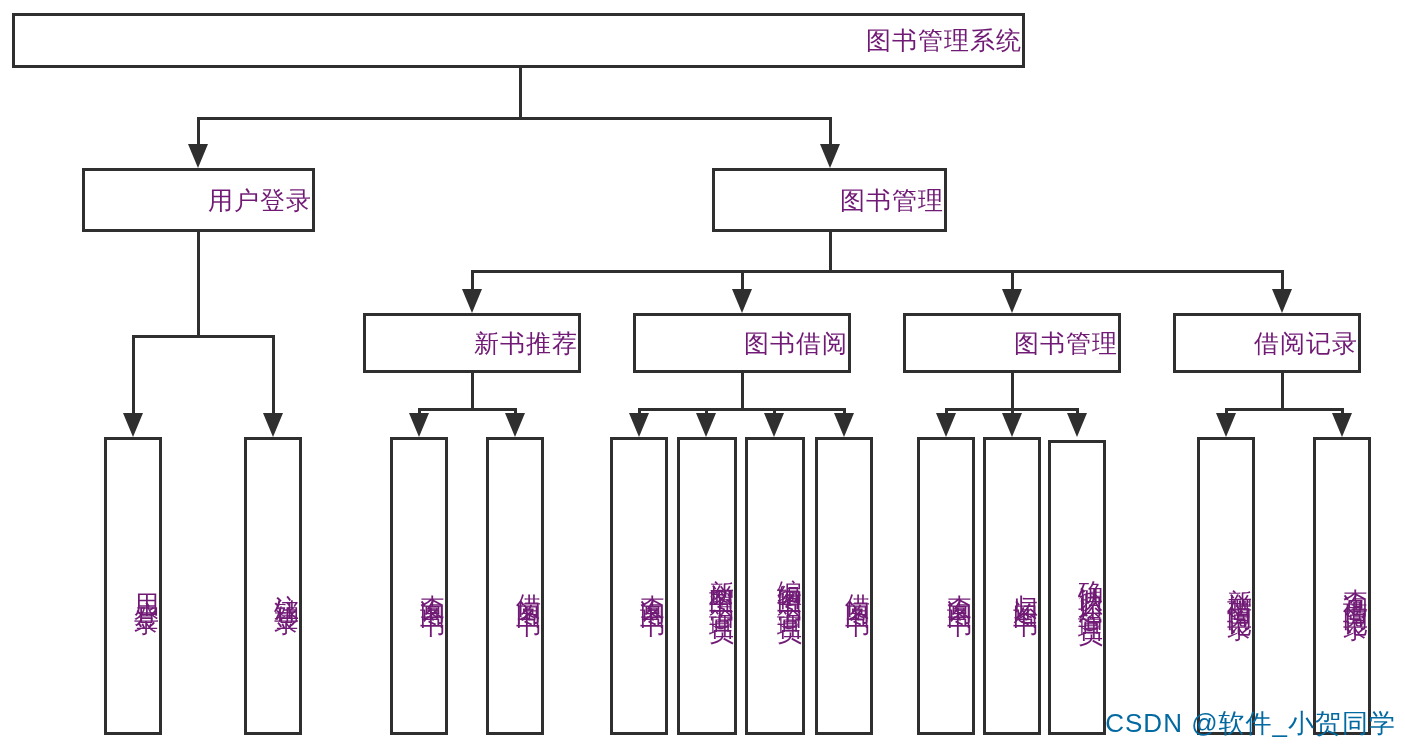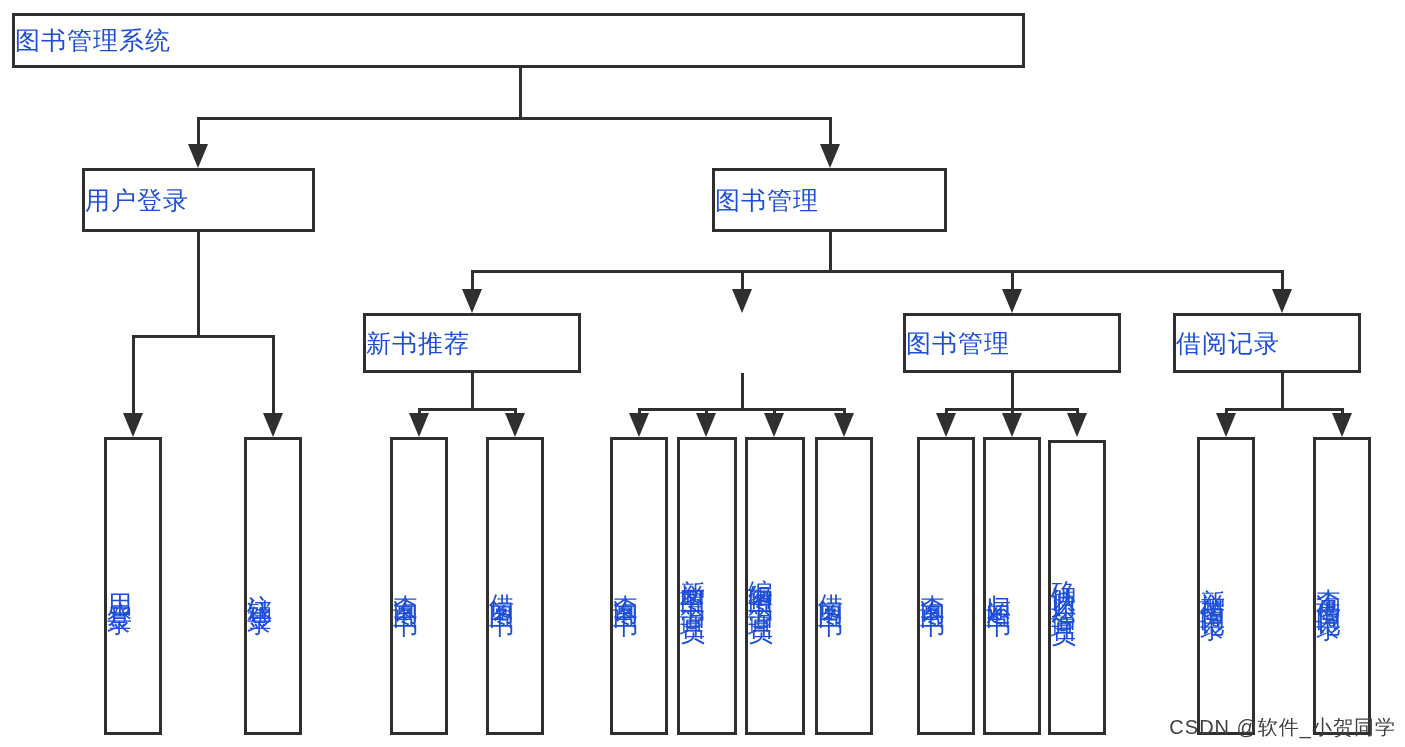--- a/index.html
+++ b/index.html
@@ -10,46 +10,47 @@
     font-family:"Liberation Sans","DejaVu Sans",sans-serif;
     color:#333333;
     overflow:hidden;
   }
   
   .box{
     position:absolute;
     box-sizing:border-box;
     border:3px solid #2f2f2f;
     background:#ffffff;
-    display:flex;align-items:center;justify-content:flex-start;
+    display:flex;align-items:center;justify-content:flex-end;
     font-size:25px;letter-spacing:1px;
-    color:#1d4ed8;
+    color:#701a75;
+    padding-left:44px;
   }
   .vbox .vtext{
     writing-mode:vertical-rl;
     text-orientation:mixed;
     letter-spacing:6px;
     line-height:1;
     font-size:25px;
   }
   
   .v{position:absolute;width:3px;background:#2f2f2f;}
   .h{position:absolute;height:3px;background:#2f2f2f;}
   .arrow{
     position:absolute;width:0;height:0;
     border-left:10px solid transparent;
     border-right:10px solid transparent;
     border-top:24px solid #2f2f2f;
   }
   .watermark{
     position:absolute;
     right:9px;bottom:6px;
-    font-size:20px;
+    font-size:26px;
     letter-spacing:1px;
-    color:#404040;
+    color:#0369a1;
     white-space:nowrap;
   }
 </style>
 </head>
 <body>
 
 <div class="stage">
 
   <div class="v" style="left:519px;top:68px;height:52px"></div>
   <div class="h" style="left:197px;top:117px;width:634px"></div>
@@ -118,20 +119,23 @@
   <div class="box" style="left:82px;top:168px;width:233px;height:64px">
     <span>用户登录</span>
   </div>
   <div class="box" style="left:363px;top:313px;width:218px;height:60px">
     <span>新书推荐</span>
   </div>
 
   <div class="box" style="left:712px;top:168px;width:235px;height:64px">
     <span>图书管理</span>
   </div>
+  <div class="box" style="left:633px;top:313px;width:218px;height:60px">
+    <span>图书借阅</span>
+  </div>
   <div class="box" style="left:903px;top:313px;width:218px;height:60px">
     <span>图书管理</span>
   </div>
   <div class="box" style="left:1173px;top:313px;width:188px;height:60px">
     <span>借阅记录</span>
   </div>
 
   <div class="box vbox" style="left:104px;top:437px;width:58px;height:298px">
     <span class="vtext">用户登录</span>
   </div>

